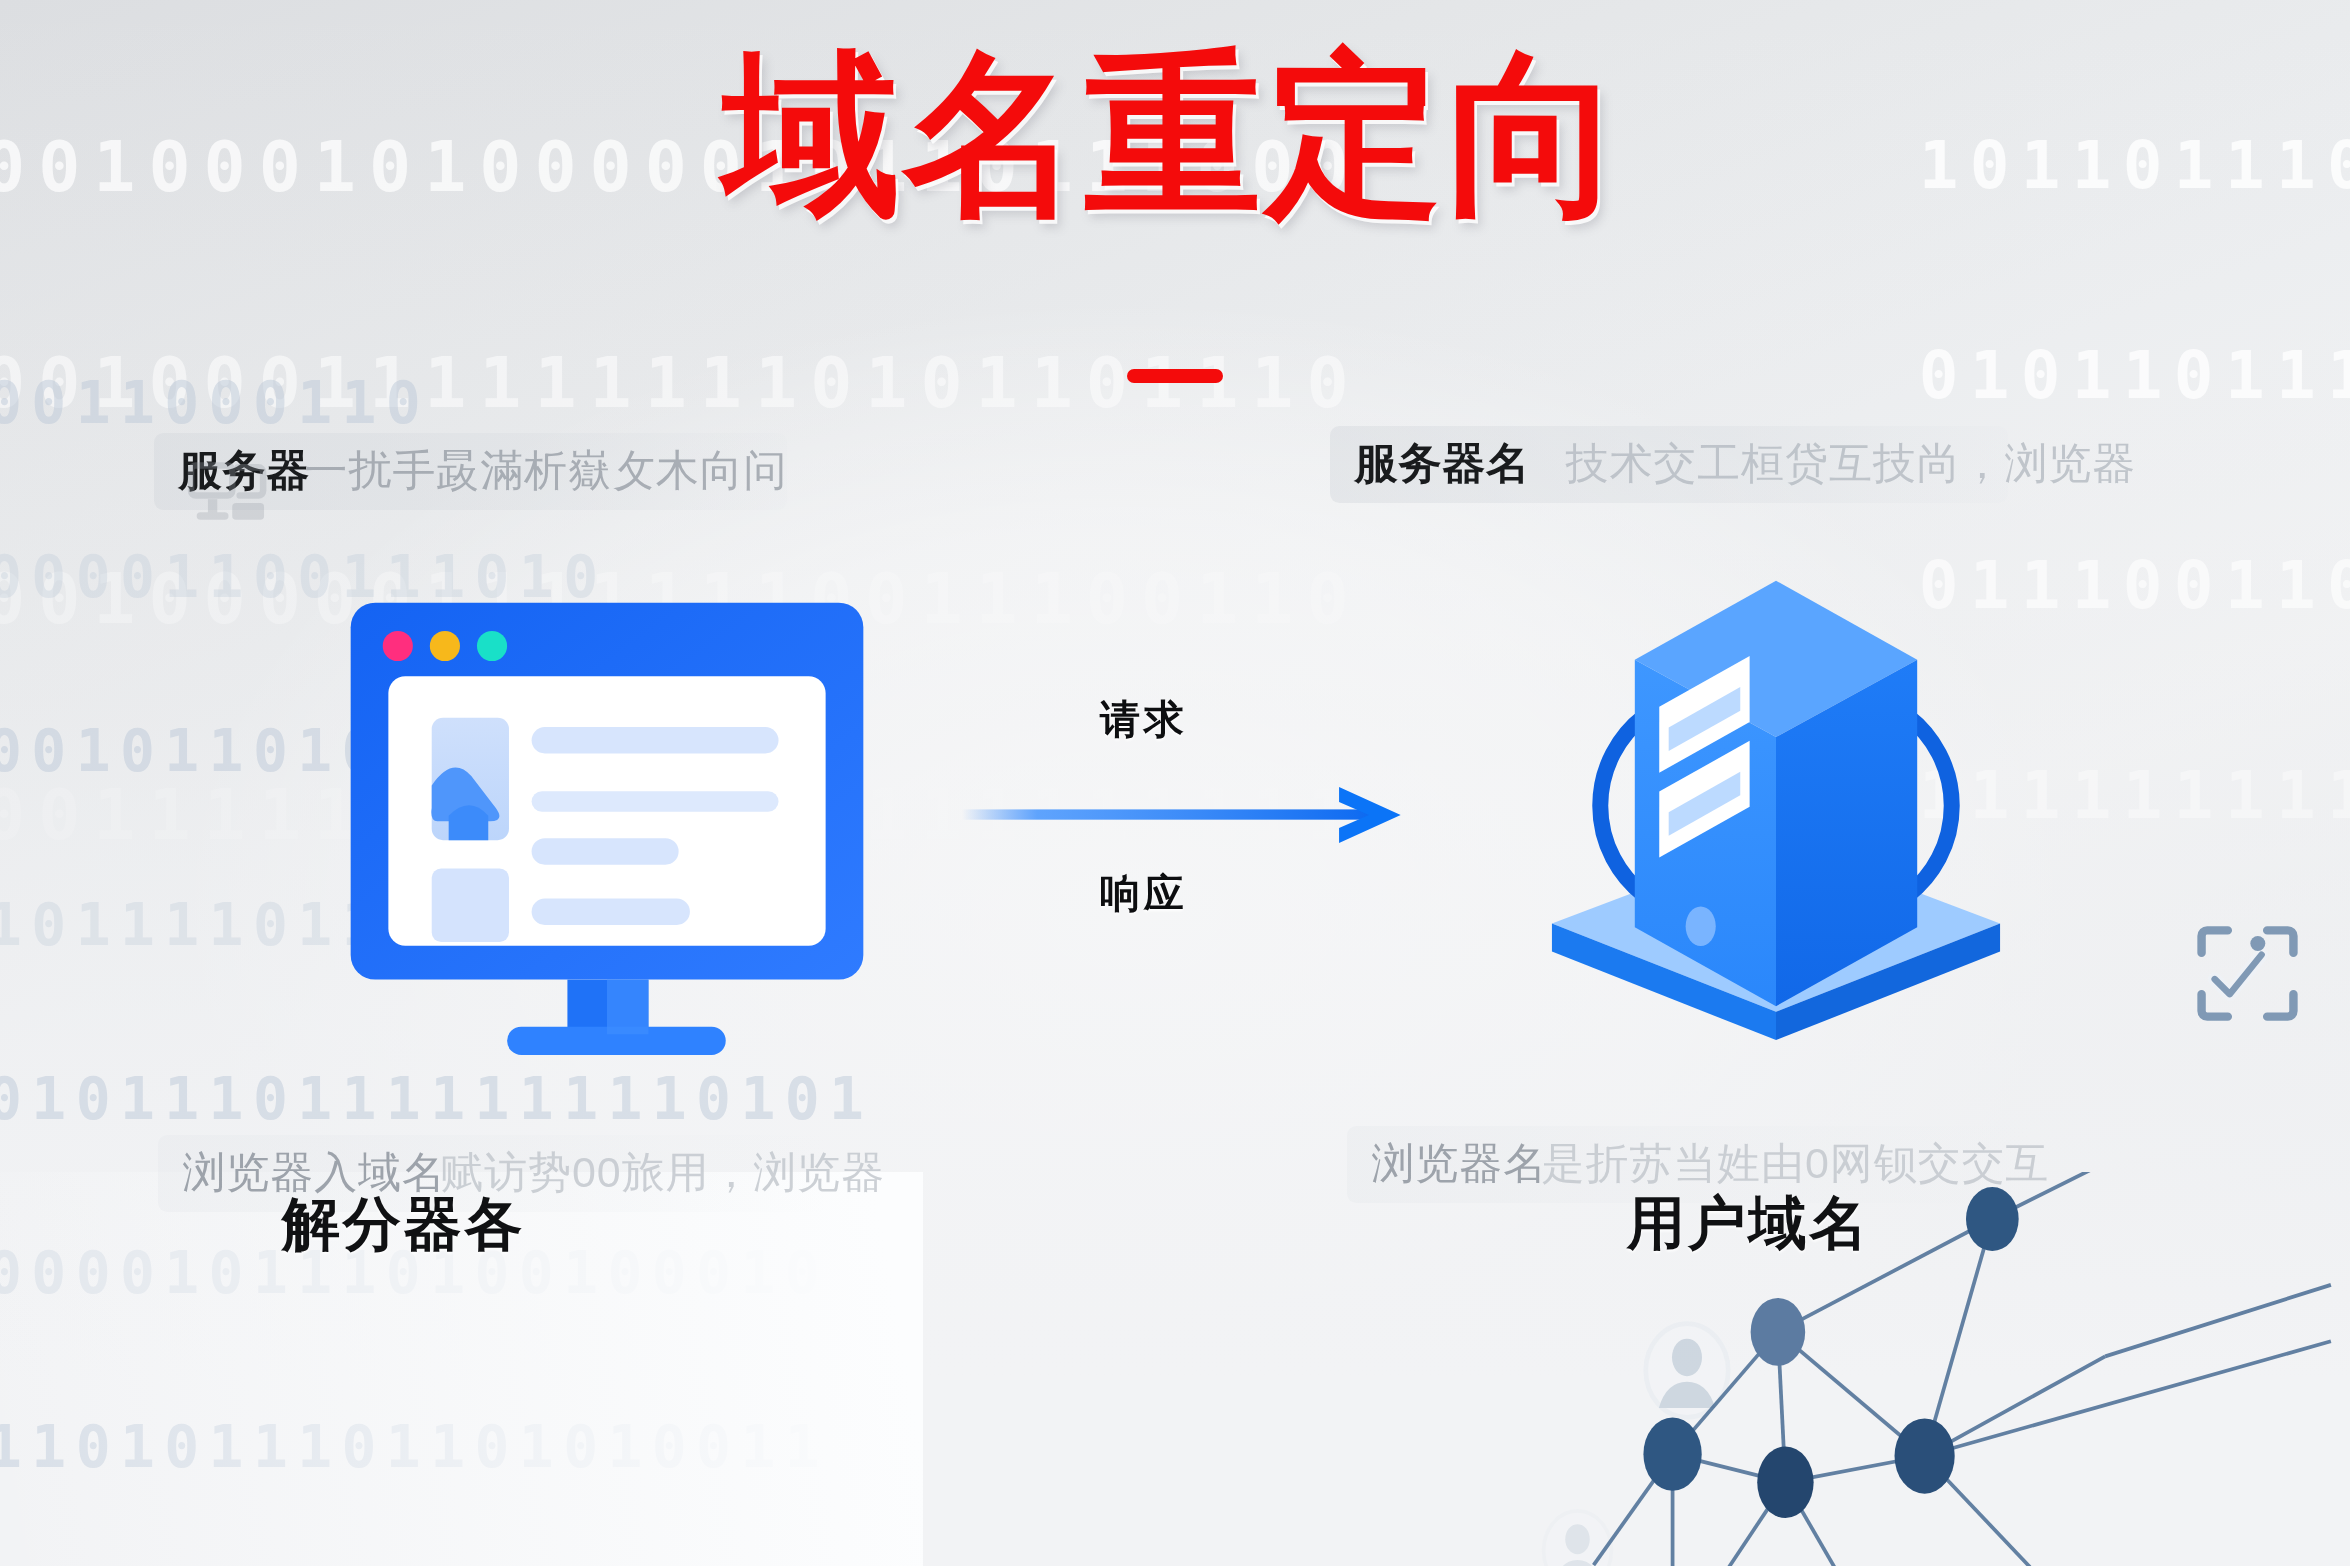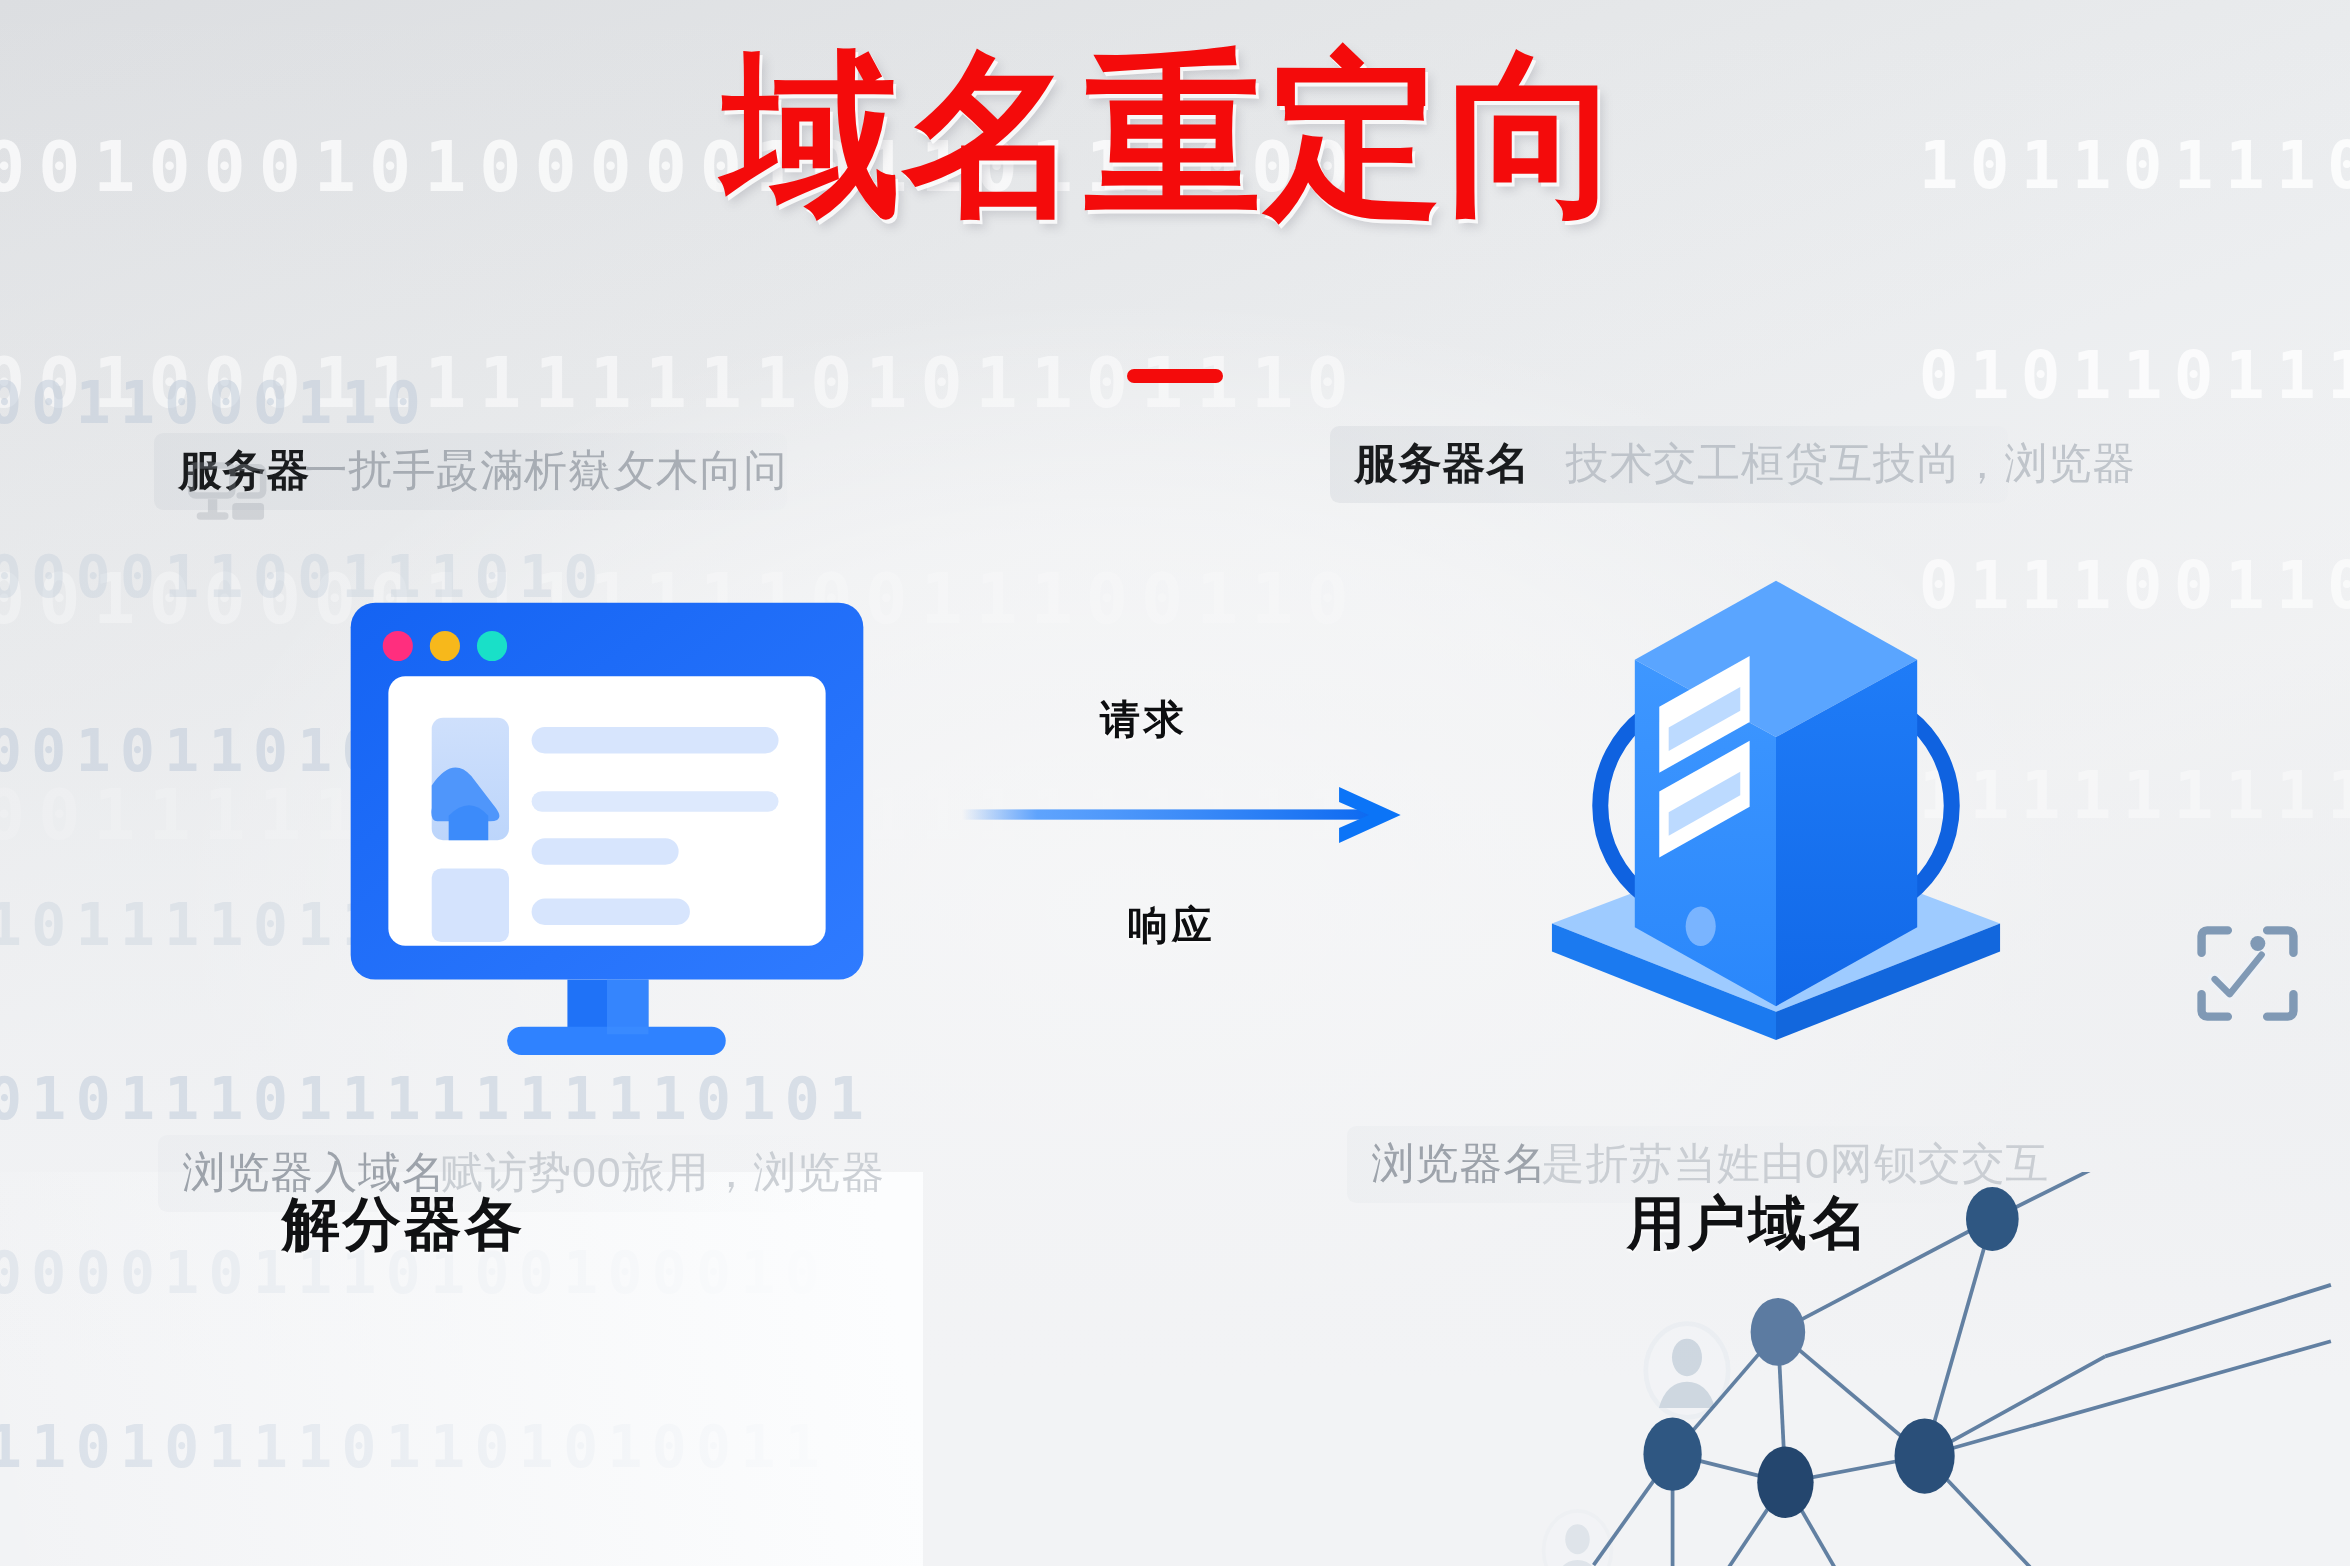--- a/index.html
+++ b/index.html
@@ -85,21 +85,21 @@
   #label-right{left:1627px;top:1185px;}
 
   
   #monitor{position:absolute;left:345px;top:597px;width:524px;height:458px;}
 
   
   #arrow{position:absolute;left:960px;top:787px;width:480px;height:56px;}
   .arrowlabel{position:absolute;font-size:40px;font-weight:800;color:#0d0e10;letter-spacing:3.8px;
               text-shadow:0 1.9px 2.8px rgba(255,255,255,.9);}
   #label-req{left:1100px;top:692px;}
-  #label-res{left:1100px;top:898px;margin-left:28px;}
+  #label-res{left:1100px;top:866px;}
 
   
   #server{position:absolute;left:1503px;top:556px;width:546px;height:490px;}
 
   
   #scan-ico{position:absolute;left:2192px;top:921px;width:111px;height:105px;opacity:.62;}
   #avatar-ico{position:absolute;left:1638px;top:1318px;width:98px;height:105px;opacity:.36;}
   #avatar-ico2{position:absolute;left:1537px;top:1507px;width:81px;height:87px;opacity:.22;}
   #netgraph{position:absolute;right:0;bottom:0;width:847px;height:395px;}
 </style>

